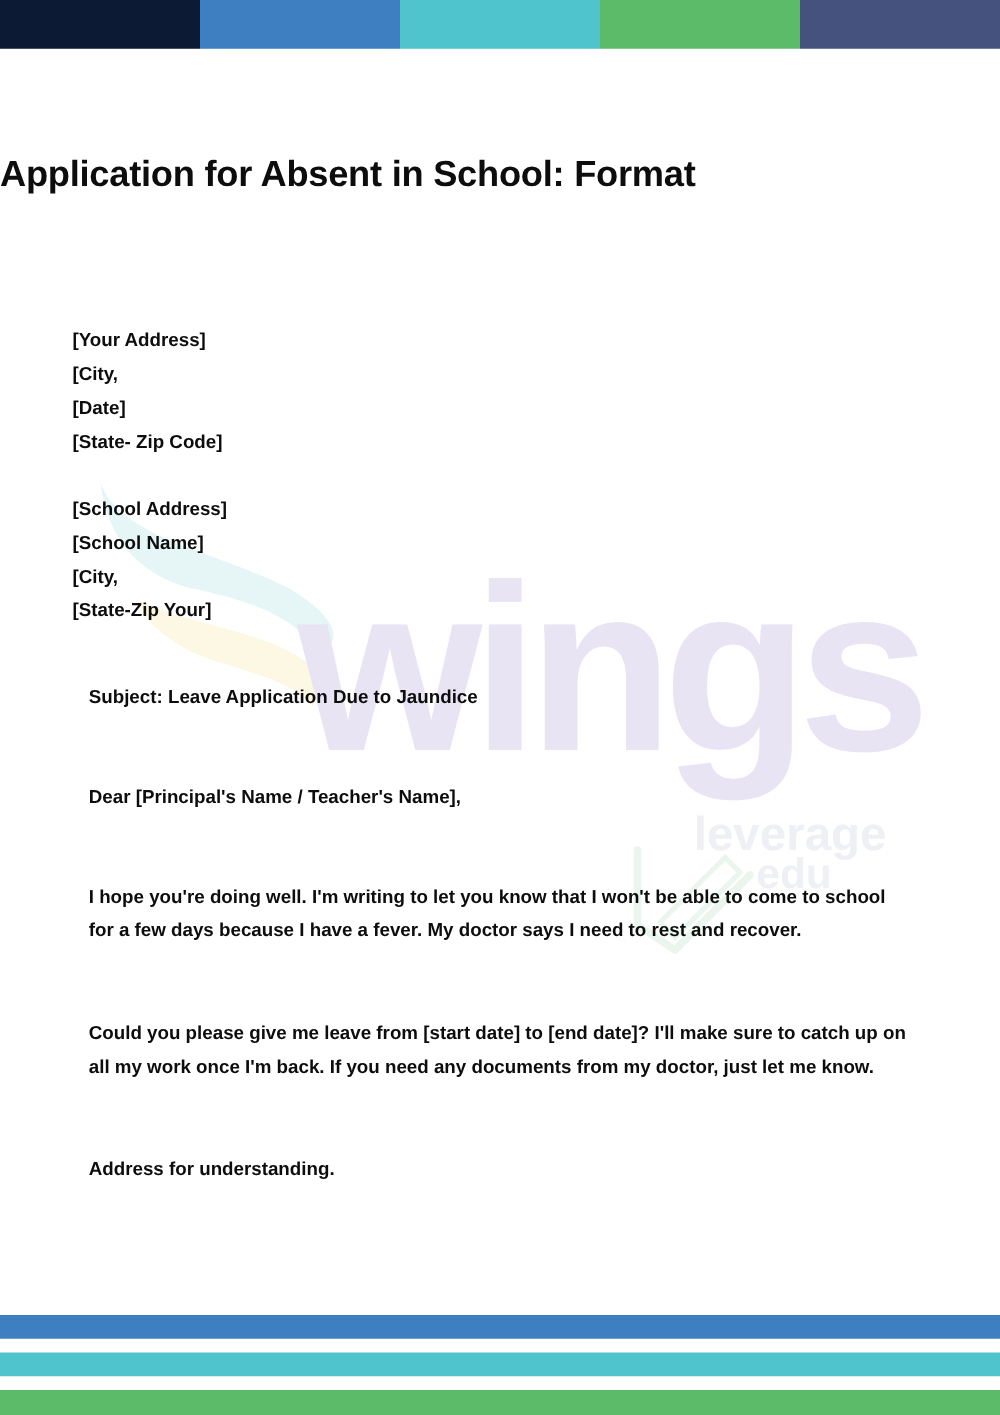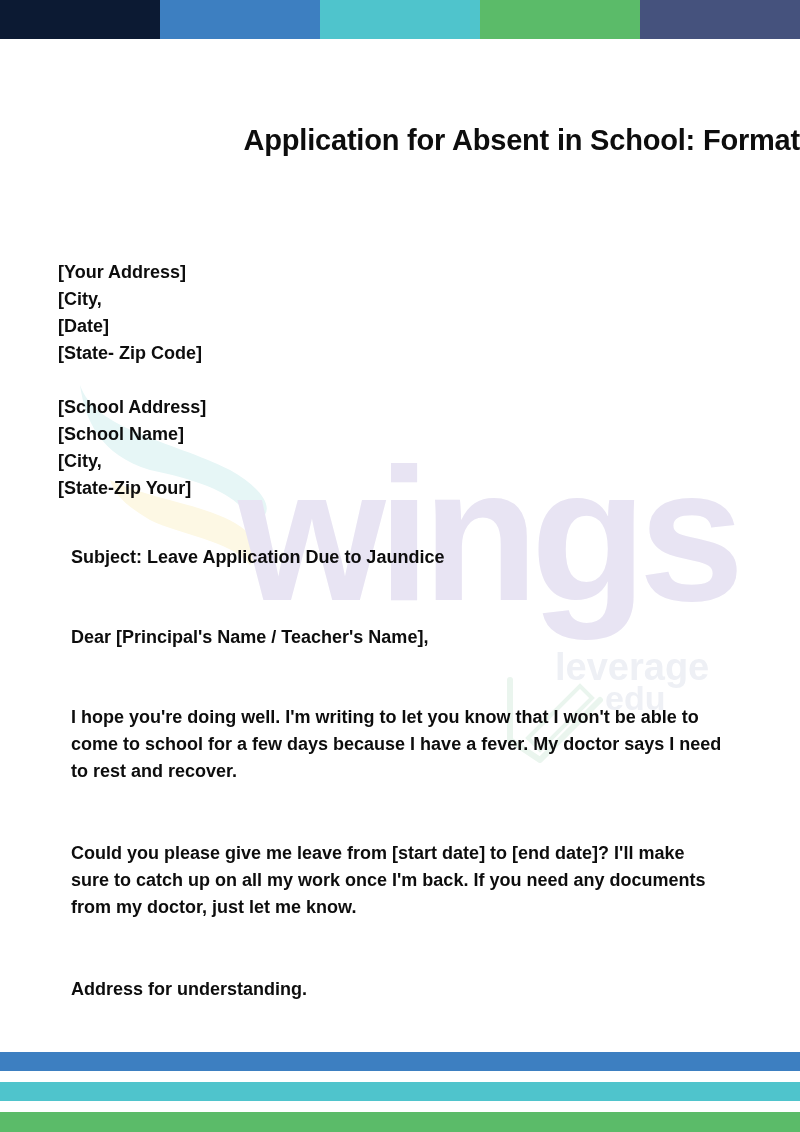--- a/index.html
+++ b/index.html
@@ -31,34 +31,34 @@
     left: 0; top: 0;
     width: 800px; height: 1132px;
     pointer-events: none;
     z-index: 0;
   }
   .title {
     position: absolute;
     left: 0;
     top: 124px;
     width: 800px;
-    text-align: right;
+    text-align: left;
     font-size: 29px;
     font-weight: bold;
     letter-spacing: -0.2px;
     margin: 0;
     z-index: 2;
   }
   .letter {
     position: absolute;
     left: 58px;
     top: 259px;
     width: 680px;
     z-index: 2;
-    font-size: 18px;
+    font-size: 15px;
     font-weight: bold;
     line-height: 27px;
   }
   .block { margin: 0; }
   .block .line { display: block; white-space: nowrap; }
   .gap-sm { height: 27px; }
   .para { margin: 13px; line-height: 27px; }
   .bottom-stripe {
     position: absolute;
     left: 0;

